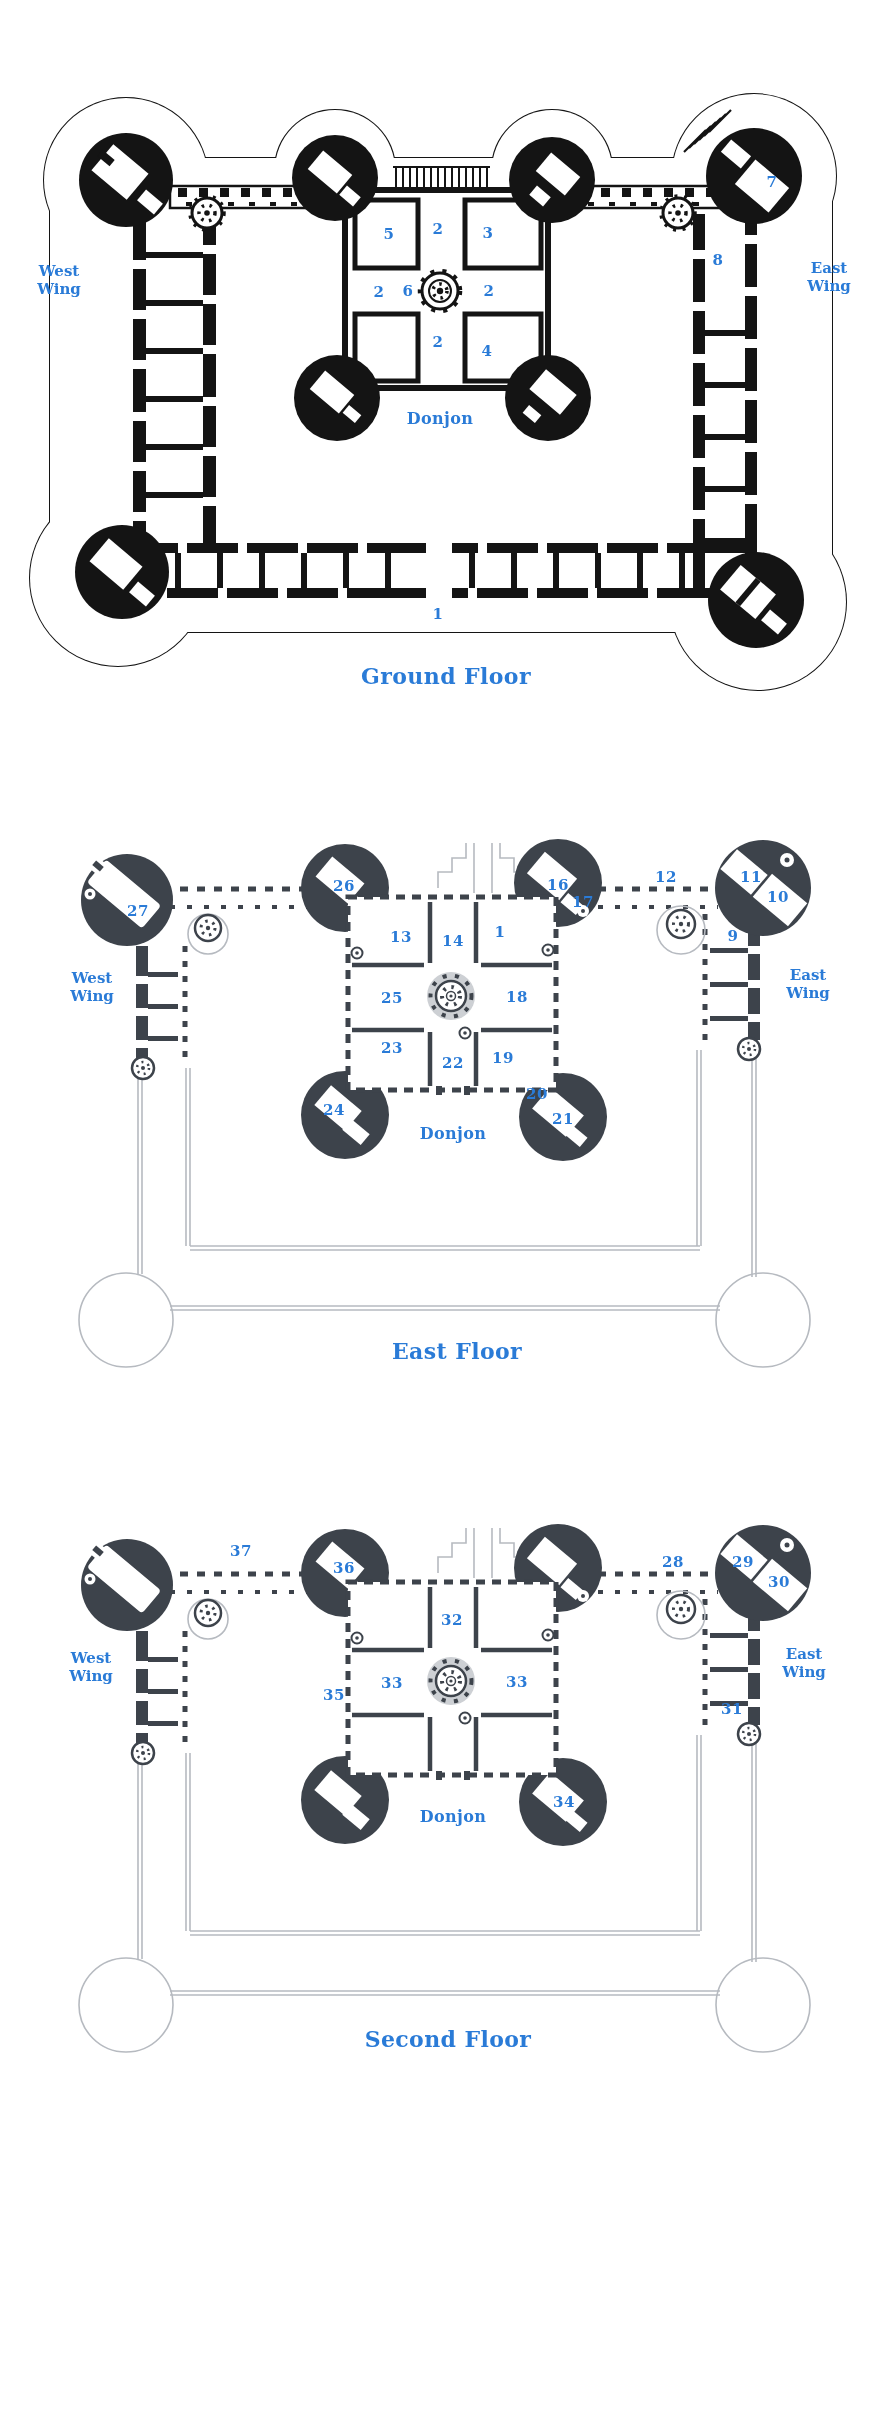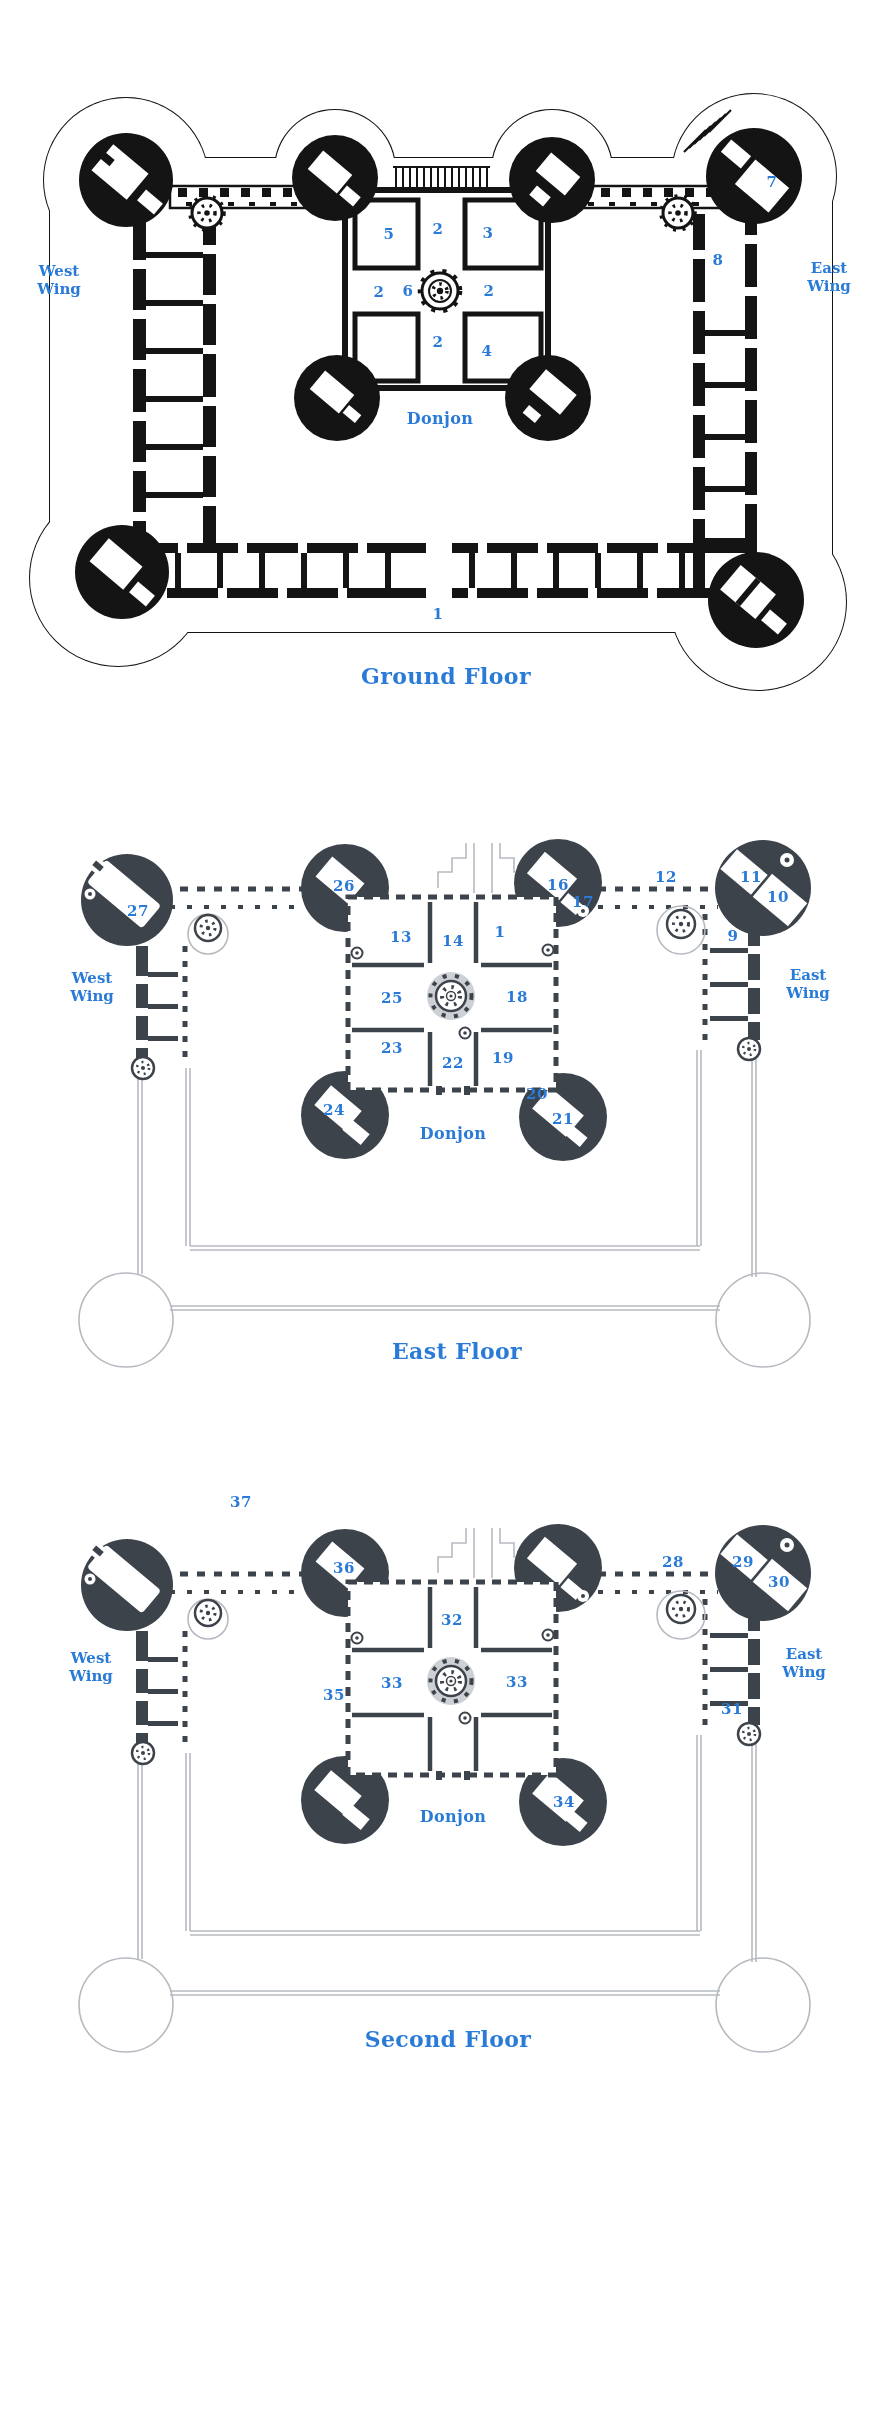--- a/index.html
+++ b/index.html
@@ -436,21 +436,21 @@
 <span class="lbl num" style="left:453px;top:1063px">22</span>
 <span class="lbl num" style="left:503px;top:1058px">19</span>
 <span class="lbl num" style="left:537px;top:1094px">20</span>
 <span class="lbl num" style="left:334px;top:1110px">24</span>
 <span class="lbl num" style="left:563px;top:1119px">21</span>
 <span class="lbl area" style="left:453px;top:1133px">Donjon</span>
 <span class="lbl title" style="left:457px;top:1351px">East Floor</span>
 
 <span class="lbl wing" style="left:91px;top:1668px">West Wing</span>
 <span class="lbl wing" style="left:804px;top:1664px">East Wing</span>
-<span class="lbl num" style="left:241px;top:1502px">37</span>
+<span class="lbl num" style="left:241px;top:1551px">37</span>
 <span class="lbl num" style="left:344px;top:1568px">36</span>
 <span class="lbl num" style="left:452px;top:1620px">32</span>
 <span class="lbl num" style="left:673px;top:1562px">28</span>
 <span class="lbl num" style="left:743px;top:1562px">29</span>
 <span class="lbl num" style="left:779px;top:1582px">30</span>
 <span class="lbl num" style="left:392px;top:1683px">33</span>
 <span class="lbl num" style="left:517px;top:1682px">33</span>
 <span class="lbl num" style="left:732px;top:1709px">31</span>
 <span class="lbl num" style="left:334px;top:1695px">35</span>
 <span class="lbl num" style="left:564px;top:1802px">34</span>

